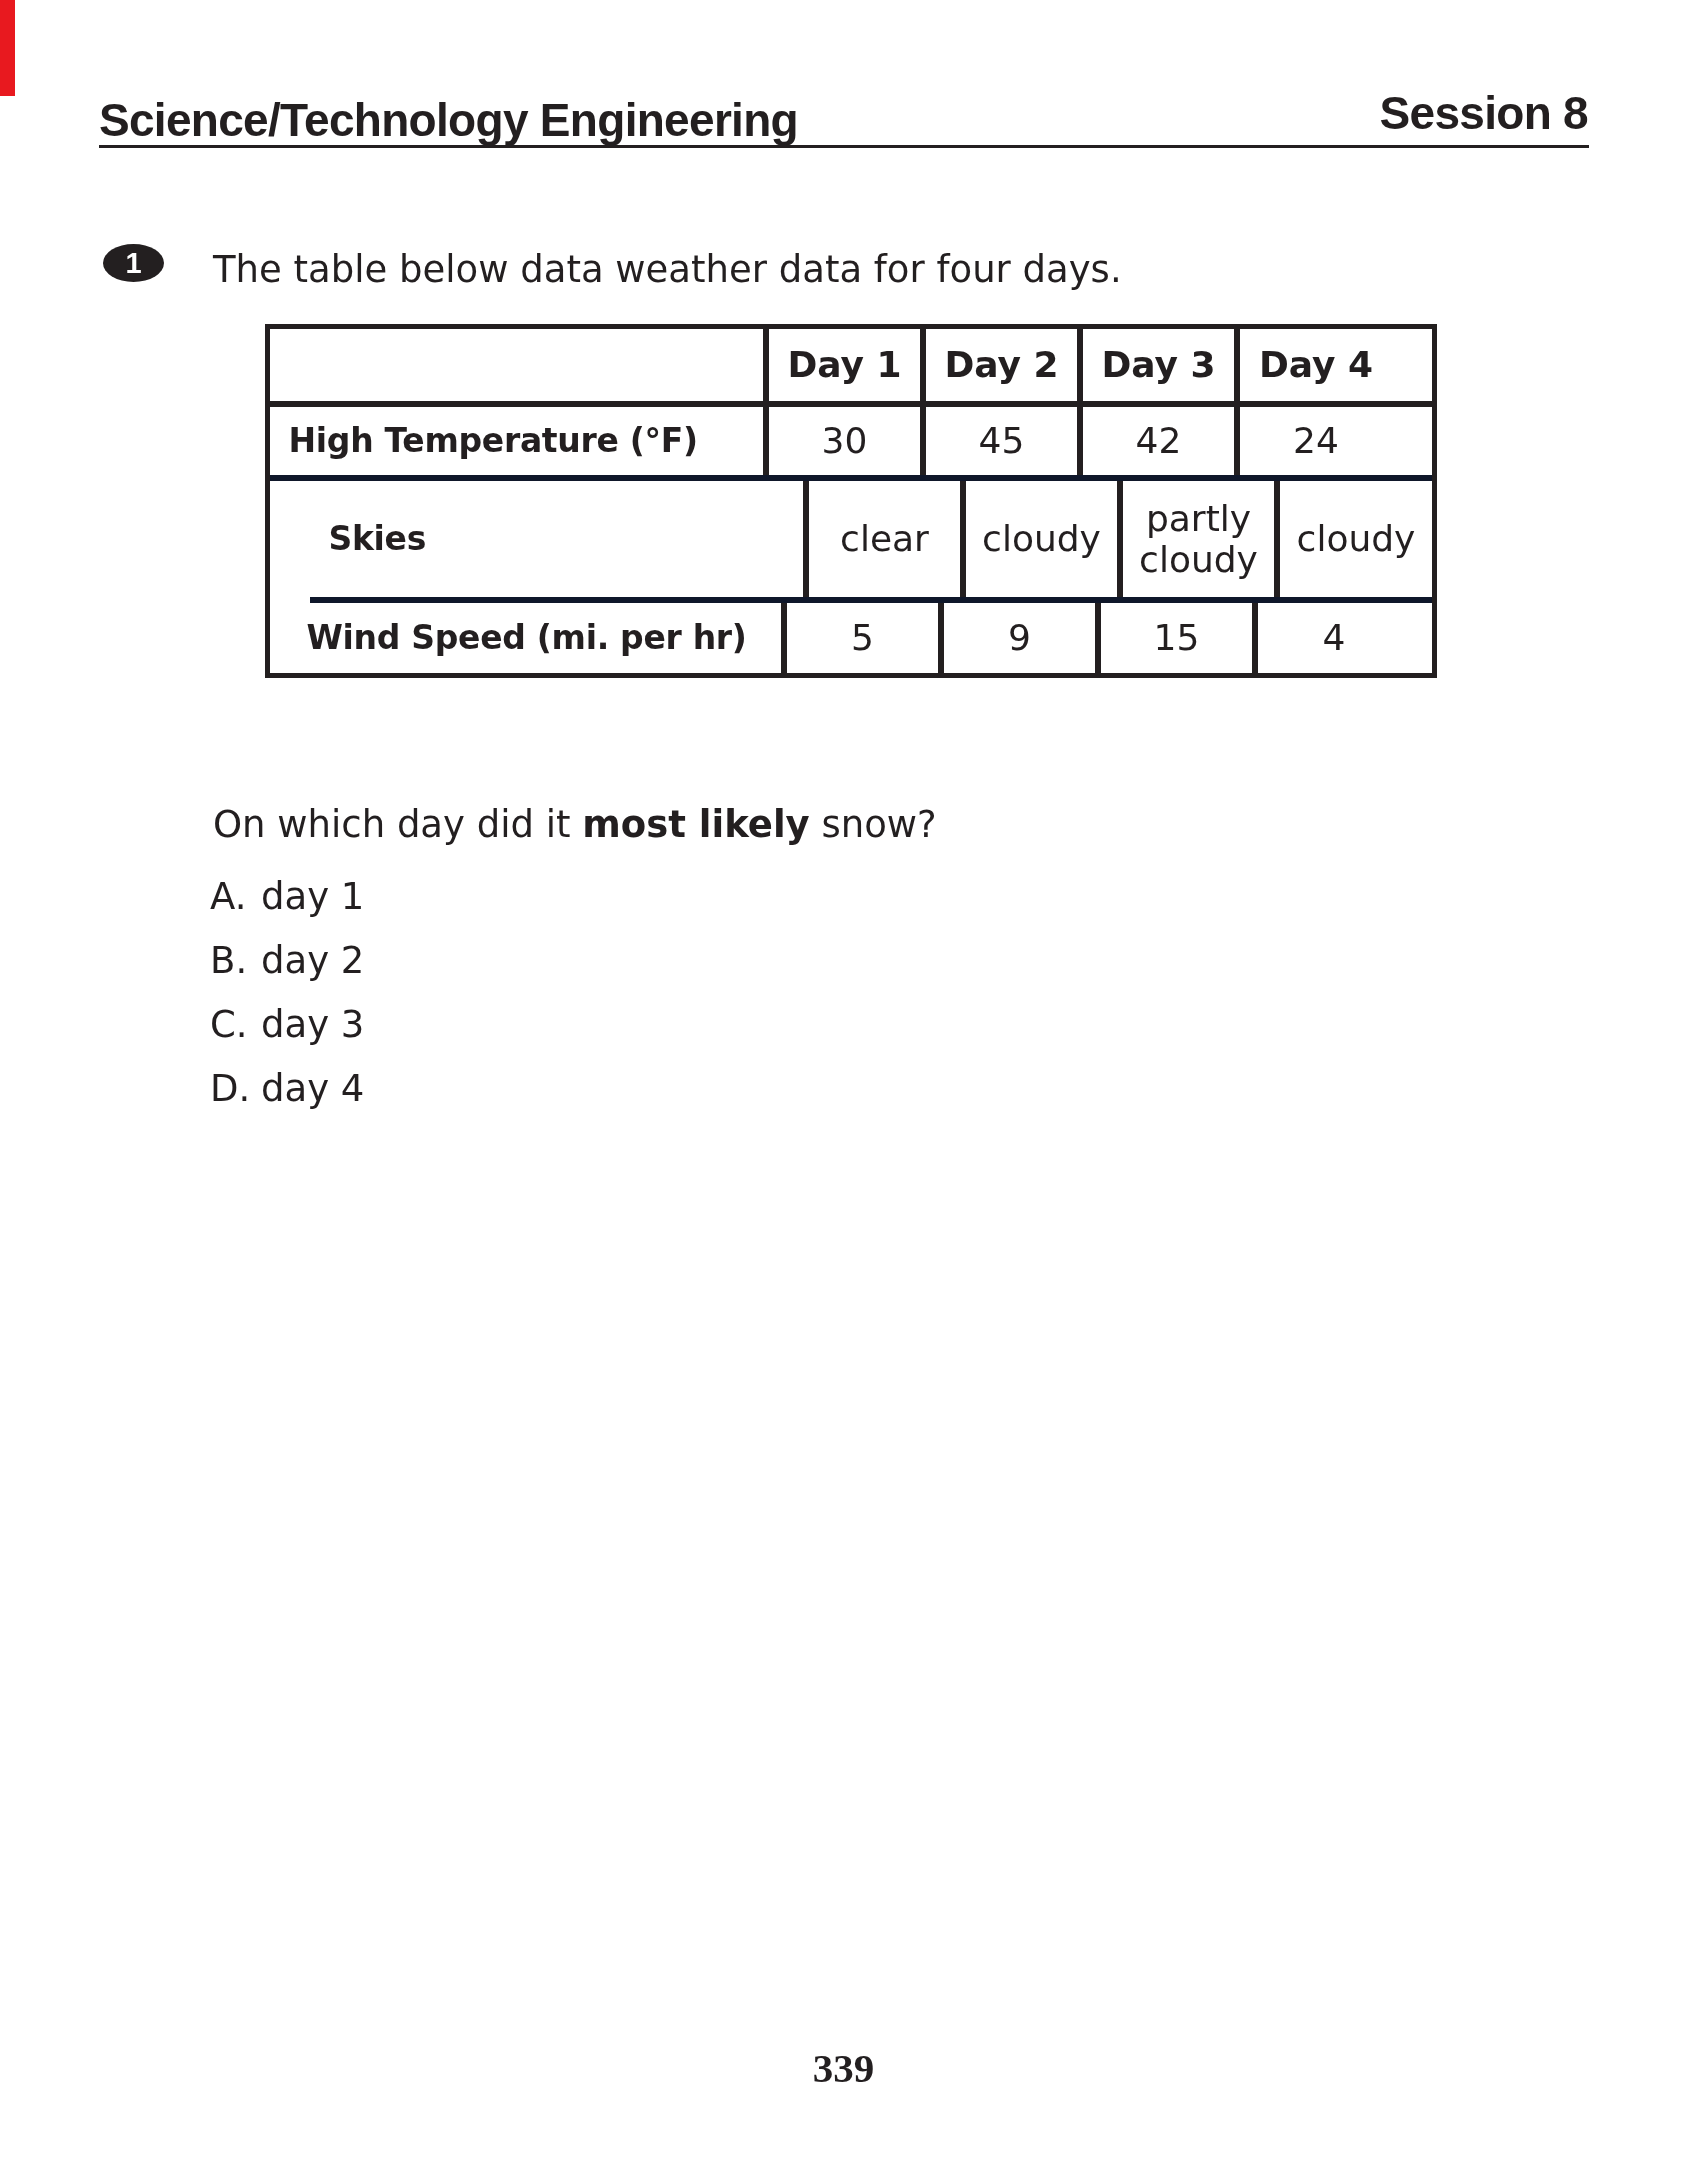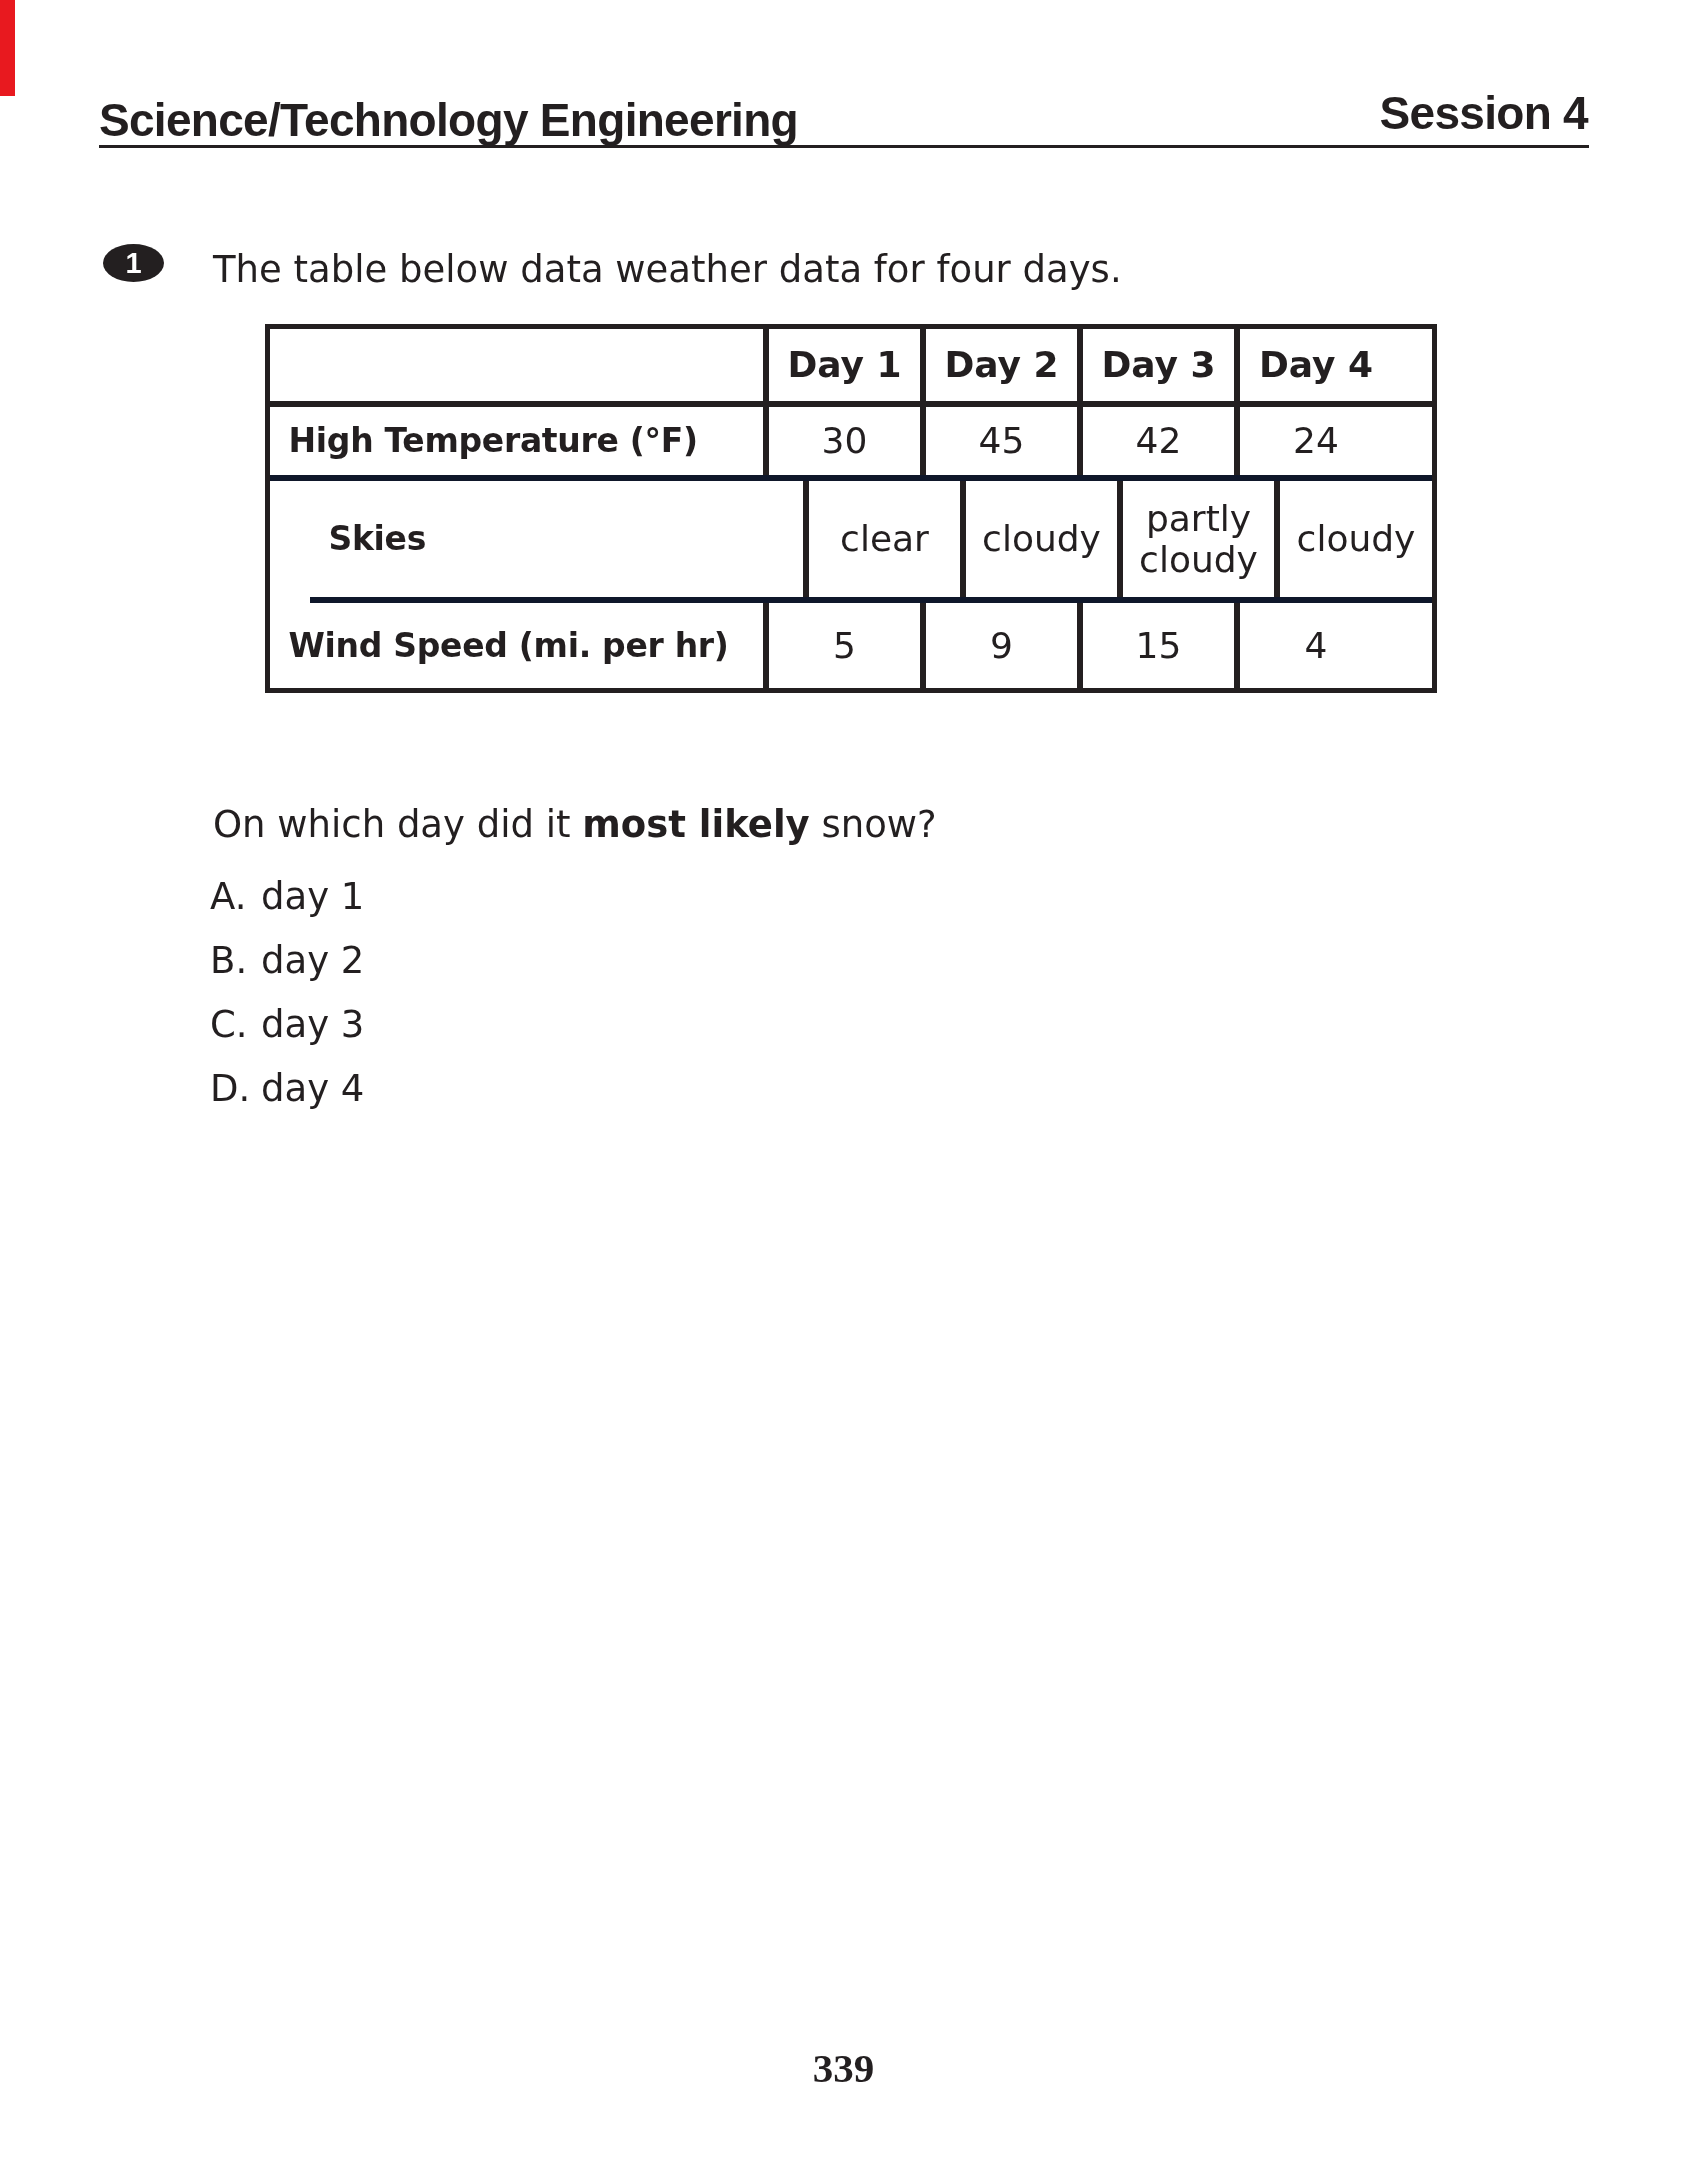--- a/index.html
+++ b/index.html
@@ -83,21 +83,21 @@
     background: #ffffff;
   }
   .trow {
     display: flex;
     box-sizing: border-box;
     border-bottom: 6px solid #0f172a;
   }
   .trow.hrow { border-bottom: 6.6px solid #231f20; height: 78px; }
   .trow.r1, .trow.r2 { height: 74px; }
   .trow.r3 { height: 122px; margin-left: 40px; }
-  .trow.r4 { height: 85px; border-bottom: none; }
+  .trow.r4 { height: 70px; border-bottom: none; padding-left: 18px; }
   .tcell {
     box-sizing: border-box;
     border-right: 6px solid #231f20;
     display: flex;
     align-items: center;
     justify-content: center;
     text-align: center;
     font-size: 36px;
     line-height: 1.15;
   }
@@ -151,21 +151,21 @@
   }
 </style>
 </head>
 <body>
 
 <div class="page">
 
   <div class="red-stripe"></div>
 
   <div class="hdr-left">Science/Technology Engineering</div>
-  <div class="hdr-right">Session 4</div>
+  <div class="hdr-right">Session 8</div>
   <div class="hdr-rule"></div>
 
   <div class="q-oval">
     <span>1</span>
   </div>
   <div class="intro">The table below data weather data for four days.</div>
 
   <div class="wtable">
     <div class="trow hrow">
       <div class="tcell lab colhead"></div>

